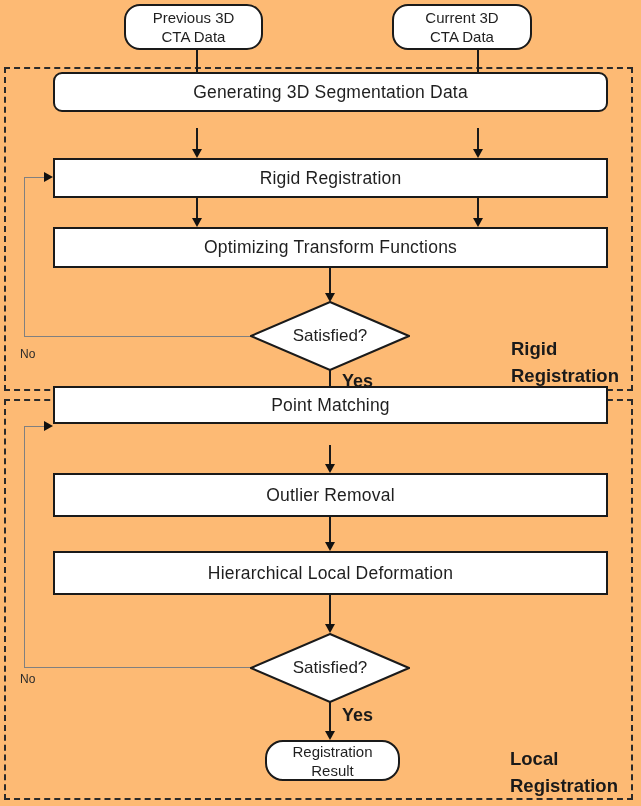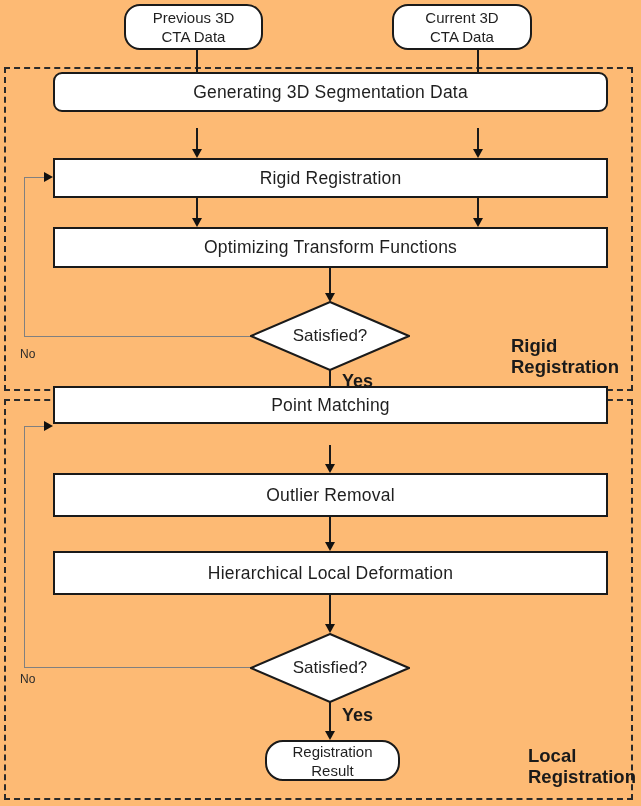--- a/index.html
+++ b/index.html
@@ -30,21 +30,21 @@
     position:absolute;width:0;height:0;z-index:2;
     border-left:5px solid transparent;border-right:5px solid transparent;border-top:9px solid #111111;
   }
   .tri-right{
     position:absolute;width:0;height:0;z-index:2;
     border-top:5px solid transparent;border-bottom:5px solid transparent;border-left:9px solid #111111;
   }
   .ylabel{position:absolute;font-size:18px;font-weight:bold;color:#1a1a1a;z-index:4;}
   .nlabel{position:absolute;font-size:12px;color:#2b2b2b;z-index:4;}
   .rlabel{
-    position:absolute;font-size:18.5px;font-weight:bold;line-height:21px;color:#1a1a1a;
+    position:absolute;font-size:18.5px;font-weight:bold;line-height:27px;color:#1a1a1a;
     white-space:pre-line;z-index:4;
   }
 </style>
 </head>
 <body>
 
 <div id="canvas">
 
   <div class="dregion" style="left:4px;top:67px;width:629px;height:324px;"></div>
   <div class="dregion" style="left:4px;top:399px;width:629px;height:401px;"></div>
@@ -120,16 +120,16 @@
   <div class="term" style="left:265px;top:740px;width:135px;height:41px;border-radius:18px;">Registration
 Result</div>
 
   <div class="ylabel" style="left:342px;top:371px;">Yes</div>
   <div class="nlabel" style="left:20px;top:347px;">No</div>
   <div class="ylabel" style="left:342px;top:705px;">Yes</div>
   <div class="nlabel" style="left:20px;top:672px;">No</div>
 
   <div class="rlabel" style="left:511px;top:335px;">Rigid
 Registration</div>
-  <div class="rlabel" style="left:528px;top:745px;">Local
+  <div class="rlabel" style="left:510px;top:745px;">Local
 Registration</div>
 
 </div>
 
 </body></html>

